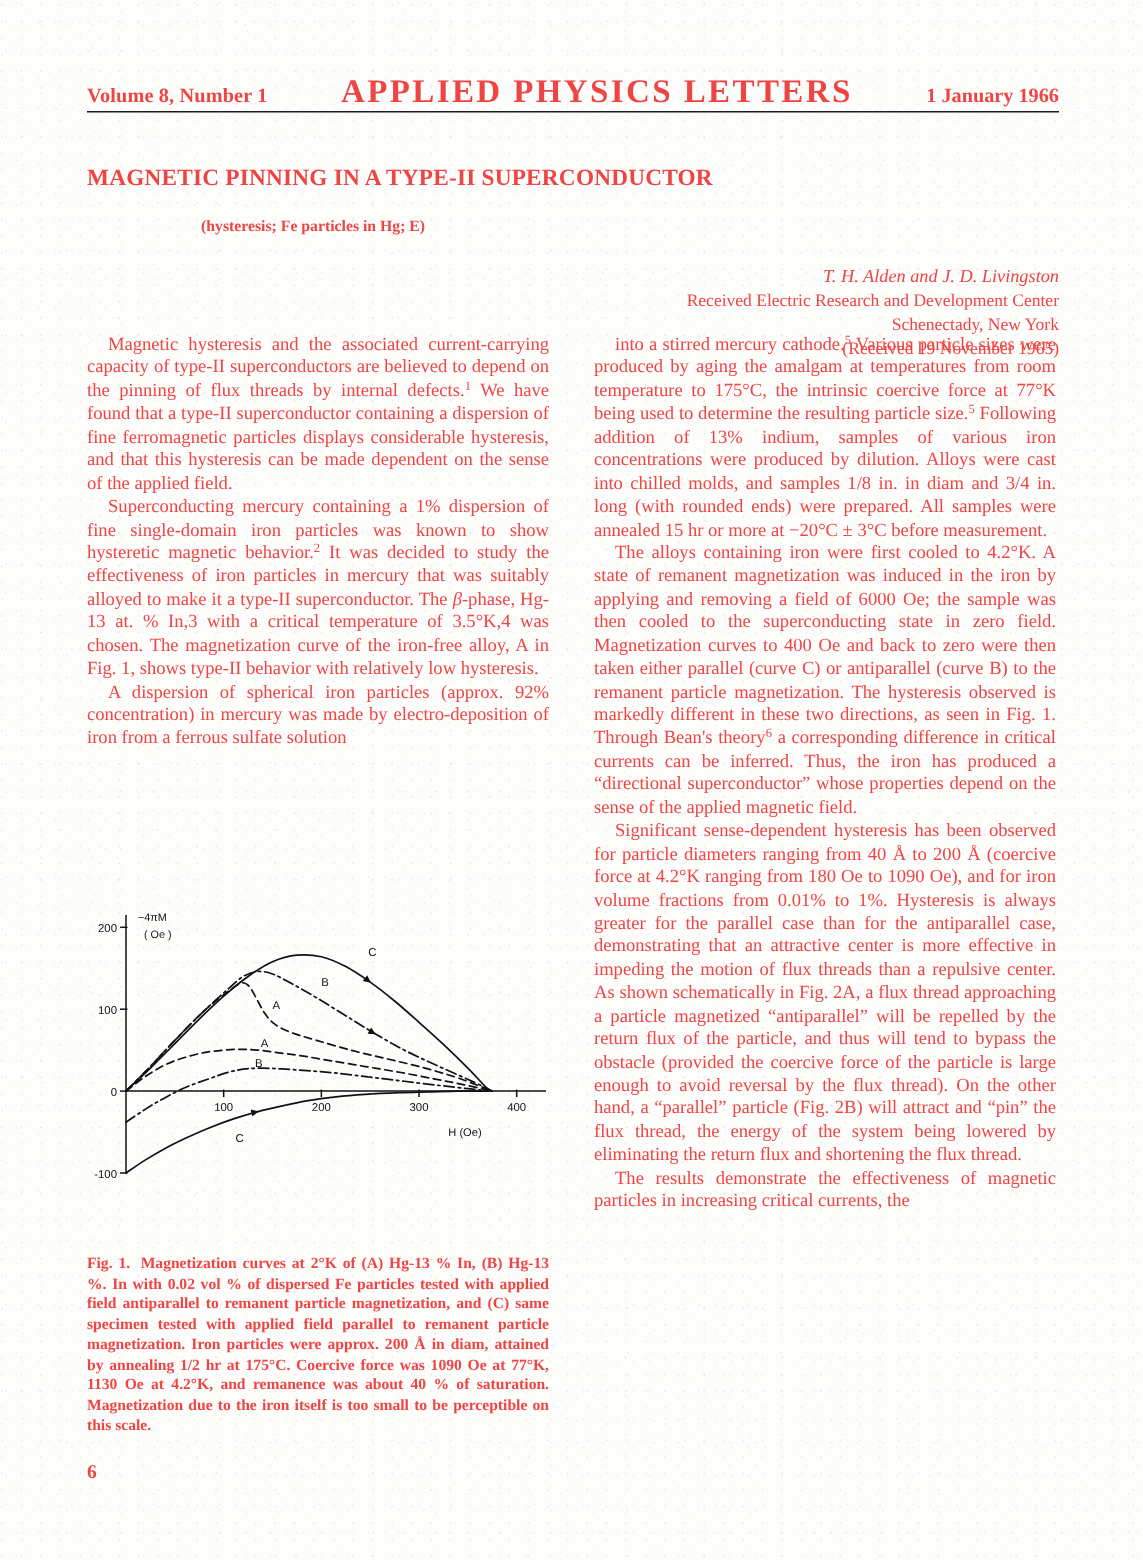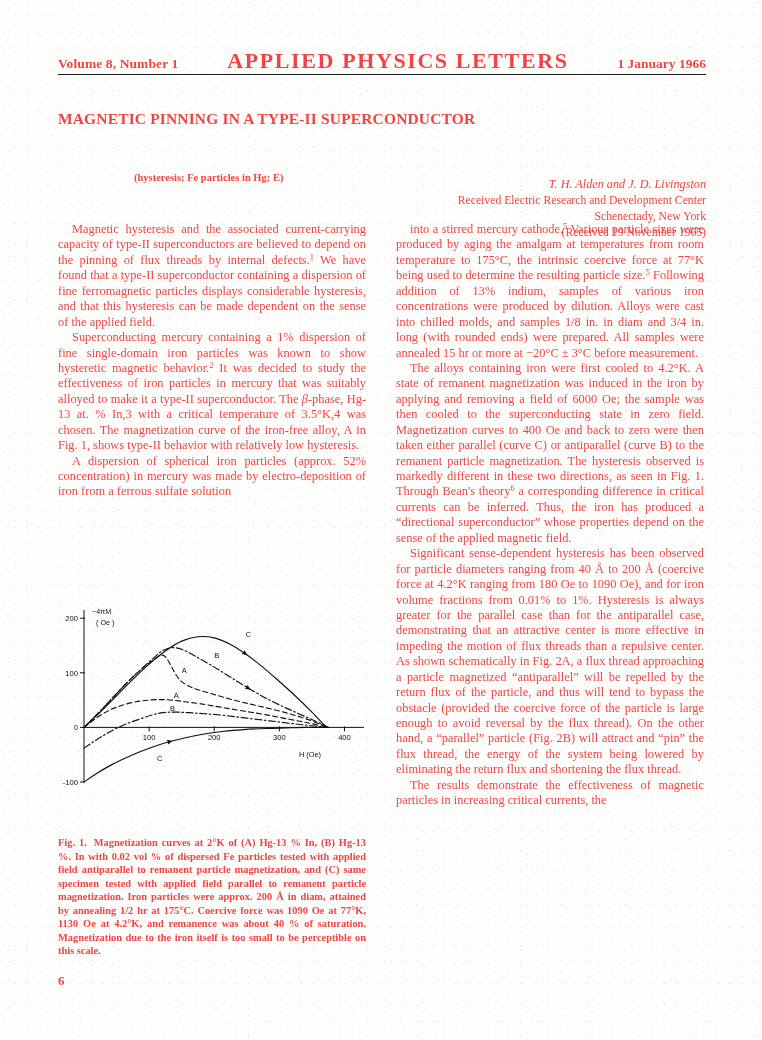--- a/index.html
+++ b/index.html
@@ -78,21 +78,21 @@
     width: 648px;
     font-weight: bold;
     font-size: 15.5px;
     letter-spacing: .15px;
   }
 
   
   .keywords {
     position: absolute;
     left: 134px;
-    top: 172px;
+    top: 146px;
     font-weight: bold;
     font-size: 10.5px;
   }
   .authorblock {
     position: absolute;
     right: 56px;
     top: 144px;
     width: 330px;
     text-align: right;
     font-size: 11.7px;
@@ -177,21 +177,21 @@
     <div class="authorblock">
       <div class="names">T. H. Alden and J. D. Livingston</div>
       <div>Received Electric Research and Development Center</div>
       <div>Schenectady, New York</div>
       <div>(Received 19 November 1965)</div>
     </div>
 
     <div class="col left">
       <p>Magnetic hysteresis and the associated current-carrying capacity of type-II superconductors are believed to depend on the pinning of flux threads by internal defects.<sup>1</sup> We have found that a type-II superconductor containing a dispersion of fine ferromagnetic particles displays considerable hysteresis, and that this hysteresis can be made dependent on the sense of the applied field.</p>
       <p>Superconducting mercury containing a 1% dispersion of fine single-domain iron particles was known to show hysteretic magnetic behavior.<sup>2</sup> It was decided to study the effectiveness of iron particles in mercury that was suitably alloyed to make it a type-II superconductor. The <span class="ital">β</span>-phase, Hg-13 at. % In,3 with a critical temperature of 3.5°K,4 was chosen. The magnetization curve of the iron-free alloy, A in Fig. 1, shows type-II behavior with relatively low hysteresis.</p>
-      <p>A dispersion of spherical iron particles (approx. 52% concentration) in mercury was made by electro-deposition of iron from a ferrous sulfate solution</p>
+      <p>A dispersion of spherical iron particles (approx. 92% concentration) in mercury was made by electro-deposition of iron from a ferrous sulfate solution</p>
     </div>
 
     <div class="col right">
       <p>into a stirred mercury cathode.<sup>5</sup> Various particle sizes were produced by aging the amalgam at temperatures from room temperature to 175°C, the intrinsic coercive force at 77°K being used to determine the resulting particle size.<sup>5</sup> Following addition of 13% indium, samples of various iron concentrations were produced by dilution. Alloys were cast into chilled molds, and samples 1/8 in. in diam and 3/4 in. long (with rounded ends) were prepared. All samples were annealed 15 hr or more at −20°C ± 3°C before measurement.</p>
       <p>The alloys containing iron were first cooled to 4.2°K. A state of remanent magnetization was induced in the iron by applying and removing a field of 6000 Oe; the sample was then cooled to the superconducting state in zero field. Magnetization curves to 400 Oe and back to zero were then taken either parallel (curve C) or antiparallel (curve B) to the remanent particle magnetization. The hysteresis observed is markedly different in these two directions, as seen in Fig. 1. Through Bean's theory<sup>6</sup> a corresponding difference in critical currents can be inferred. Thus, the iron has produced a “directional superconductor” whose properties depend on the sense of the applied magnetic field.</p>
       <p>Significant sense-dependent hysteresis has been observed for particle diameters ranging from 40 Å to 200 Å (coercive force at 4.2°K ranging from 180 Oe to 1090 Oe), and for iron volume fractions from 0.01% to 1%. Hysteresis is always greater for the parallel case than for the antiparallel case, demonstrating that an attractive center is more effective in impeding the motion of flux threads than a repulsive center. As shown schematically in Fig. 2A, a flux thread approaching a particle magnetized “antiparallel” will be repelled by the return flux of the particle, and thus will tend to bypass the obstacle (provided the coercive force of the particle is large enough to avoid reversal by the flux thread). On the other hand, a “parallel” particle (Fig. 2B) will attract and “pin” the flux thread, the energy of the system being lowered by eliminating the return flux and shortening the flux thread.</p>
       <p>The results demonstrate the effectiveness of magnetic particles in increasing critical currents, the</p>
     </div>
 
     <div class="figure">

